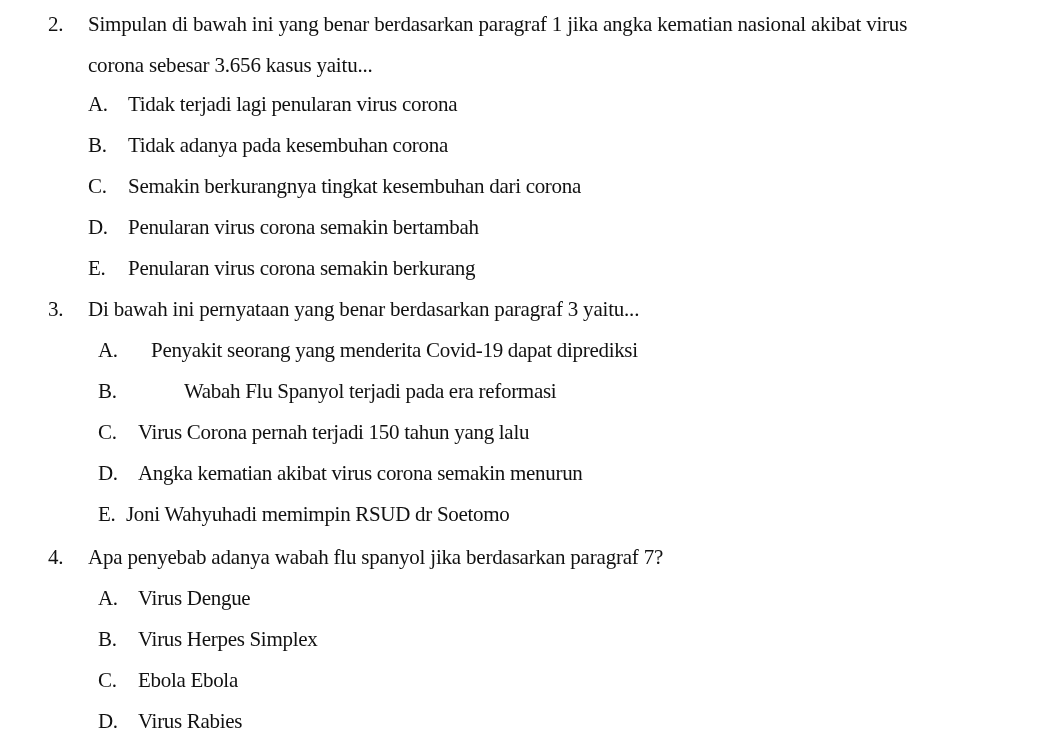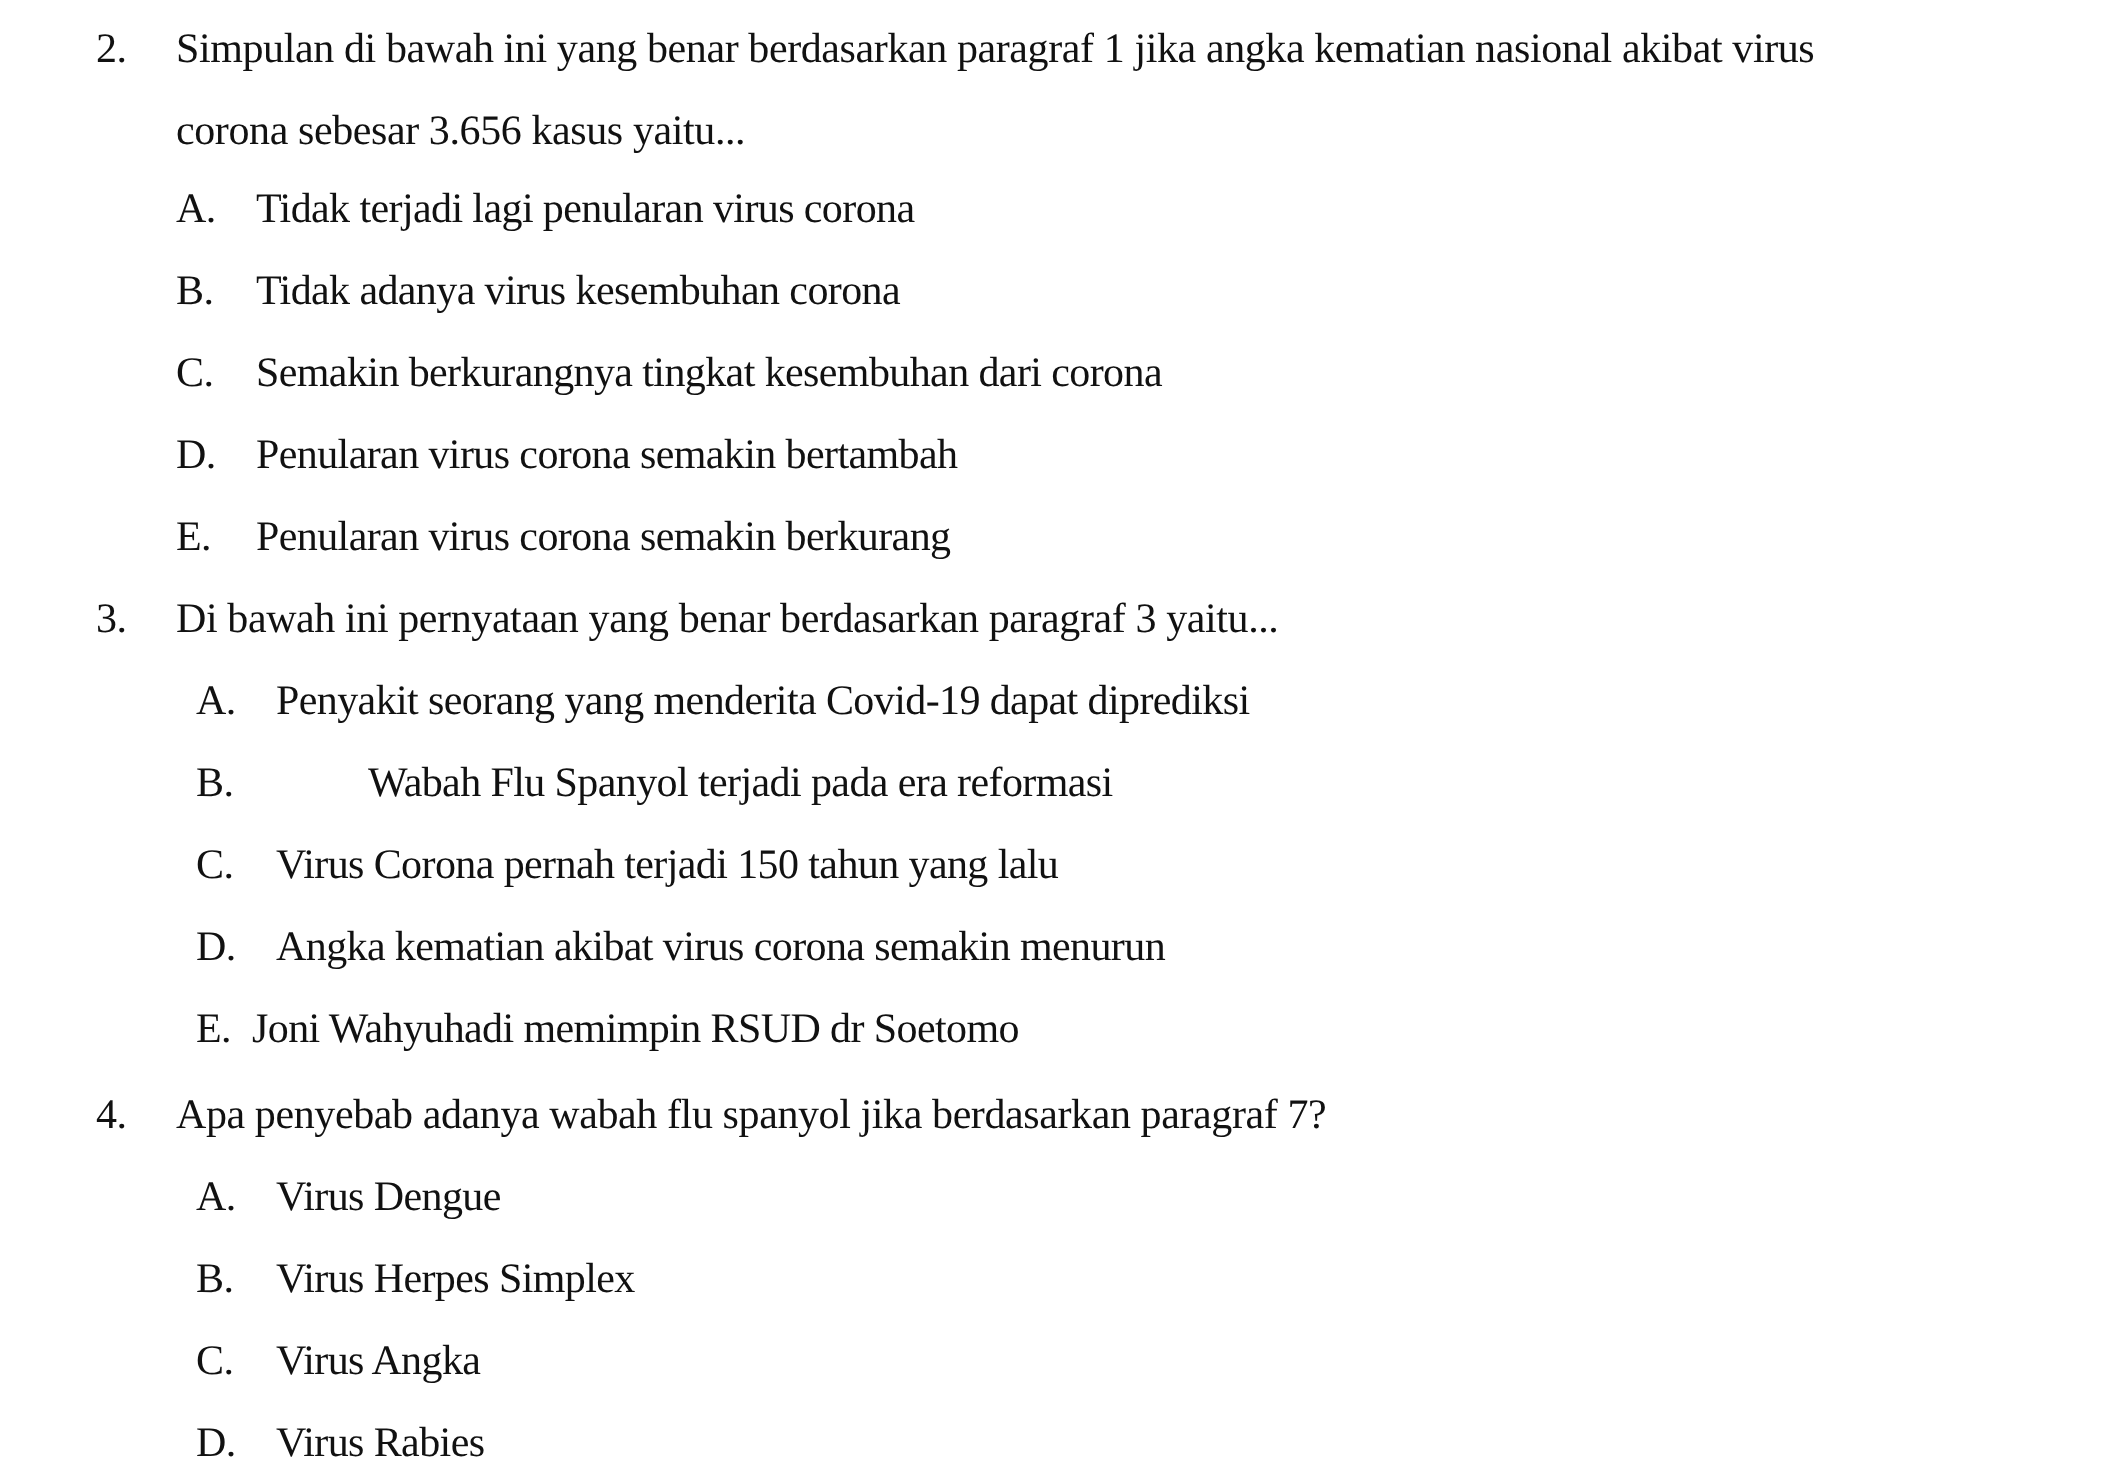--- a/index.html
+++ b/index.html
@@ -50,21 +50,21 @@
     <span class="num" style="width:40px;">2.</span><span>Simpulan di bawah ini yang benar berdasarkan paragraf 1 jika angka kematian nasional akibat virus</span>
   </div>
   <div class="q-line" style="left:88px; top:53px;">corona sebesar 3.656 kasus yaitu...</div>
 
   <div class="opt" style="left:88px; top:92px;">
     <span class="letter">A.</span>
     <span class="otext" style="left:40px;">Tidak terjadi lagi penularan virus corona</span>
   </div>
   <div class="opt" style="left:88px; top:133px;">
     <span class="letter">B.</span>
-    <span class="otext" style="left:40px;">Tidak adanya virus kesembuhan corona</span>
+    <span class="otext" style="left:40px;">Tidak adanya pada kesembuhan corona</span>
   </div>
   <div class="opt" style="left:88px; top:174px;">
     <span class="letter">C.</span>
     <span class="otext" style="left:40px;">Semakin berkurangnya tingkat kesembuhan dari corona</span>
   </div>
   <div class="opt" style="left:88px; top:215px;">
     <span class="letter">D.</span>
     <span class="otext" style="left:40px;">Penularan virus corona semakin bertambah</span>
   </div>
   <div class="opt" style="left:88px; top:256px;">
@@ -73,21 +73,21 @@
   </div>
 </div>
 
 <div>
   <div class="q-line" style="left:48px; top:297px;">
     <span class="num" style="width:40px;">3.</span><span>Di bawah ini pernyataan yang benar berdasarkan paragraf 3 yaitu...</span>
   </div>
 
   <div class="opt" style="left:98px; top:338px;">
     <span class="letter">A.</span>
-    <span class="otext" style="left:40px;font-family:Liberation Serif, serif;">Penyakit seorang yang menderita Covid-19 dapat diprediksi</span>
+    <span class="otext" style="left:53px;font-family:Liberation Serif, serif;">Penyakit seorang yang menderita Covid-19 dapat diprediksi</span>
   </div>
   <div class="opt" style="left:98px; top:379px;">
     <span class="letter">B.</span>
     <span class="otext" style="left:40px;margin-left:46px;">Wabah Flu Spanyol terjadi pada era reformasi</span>
   </div>
   <div class="opt" style="left:98px; top:420px;">
     <span class="letter">C.</span>
     <span class="otext" style="left:40px;">Virus Corona pernah terjadi 150 tahun yang lalu</span>
   </div>
   <div class="opt" style="left:98px; top:461px;">
@@ -108,19 +108,19 @@
   <div class="opt" style="left:98px; top:586px;">
     <span class="letter">A.</span>
     <span class="otext" style="left:40px;">Virus Dengue</span>
   </div>
   <div class="opt" style="left:98px; top:627px;">
     <span class="letter">B.</span>
     <span class="otext" style="left:40px;">Virus Herpes Simplex</span>
   </div>
   <div class="opt" style="left:98px; top:668px;">
     <span class="letter">C.</span>
-    <span class="otext" style="left:40px;">Virus Angka</span>
+    <span class="otext" style="left:40px;">Ebola Ebola</span>
   </div>
   <div class="opt" style="left:98px; top:709px;">
     <span class="letter">D.</span>
     <span class="otext" style="left:40px;">Virus Rabies</span>
   </div>
 </div>
 
 </body></html>

